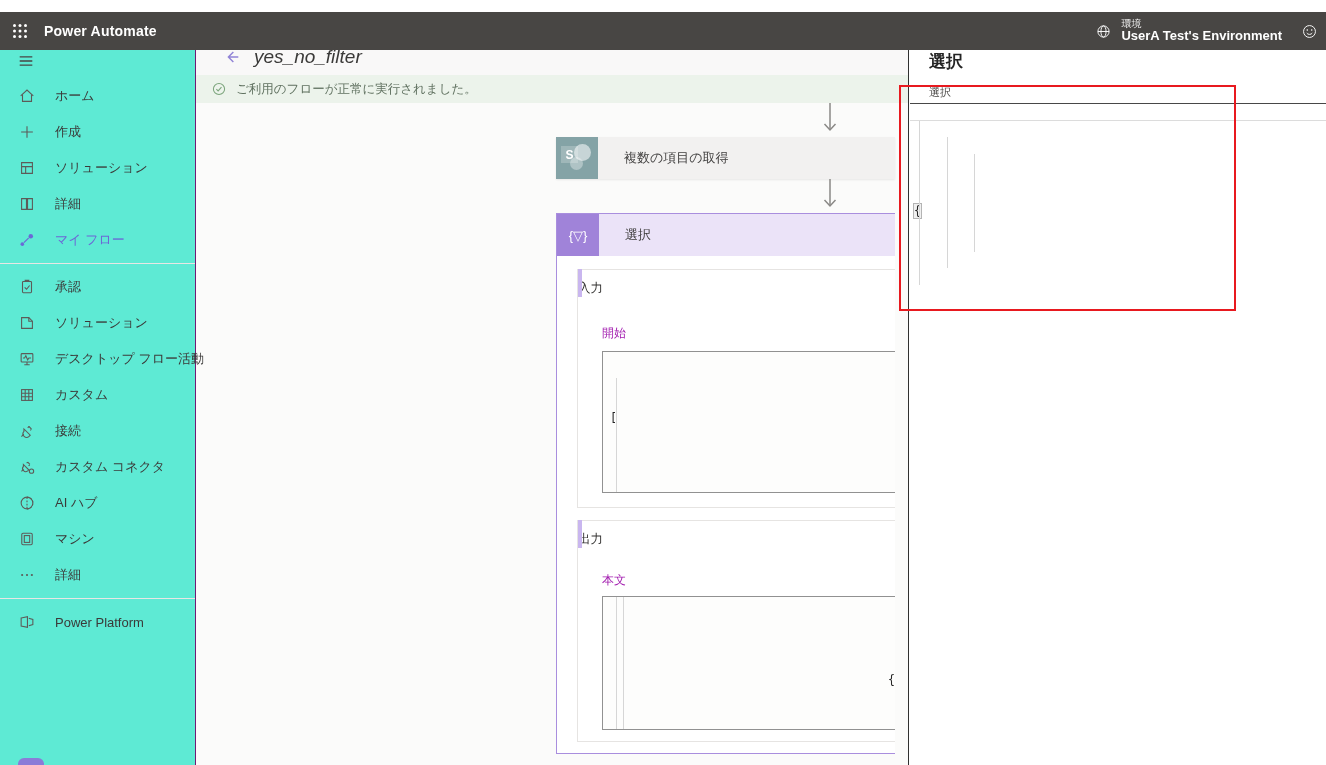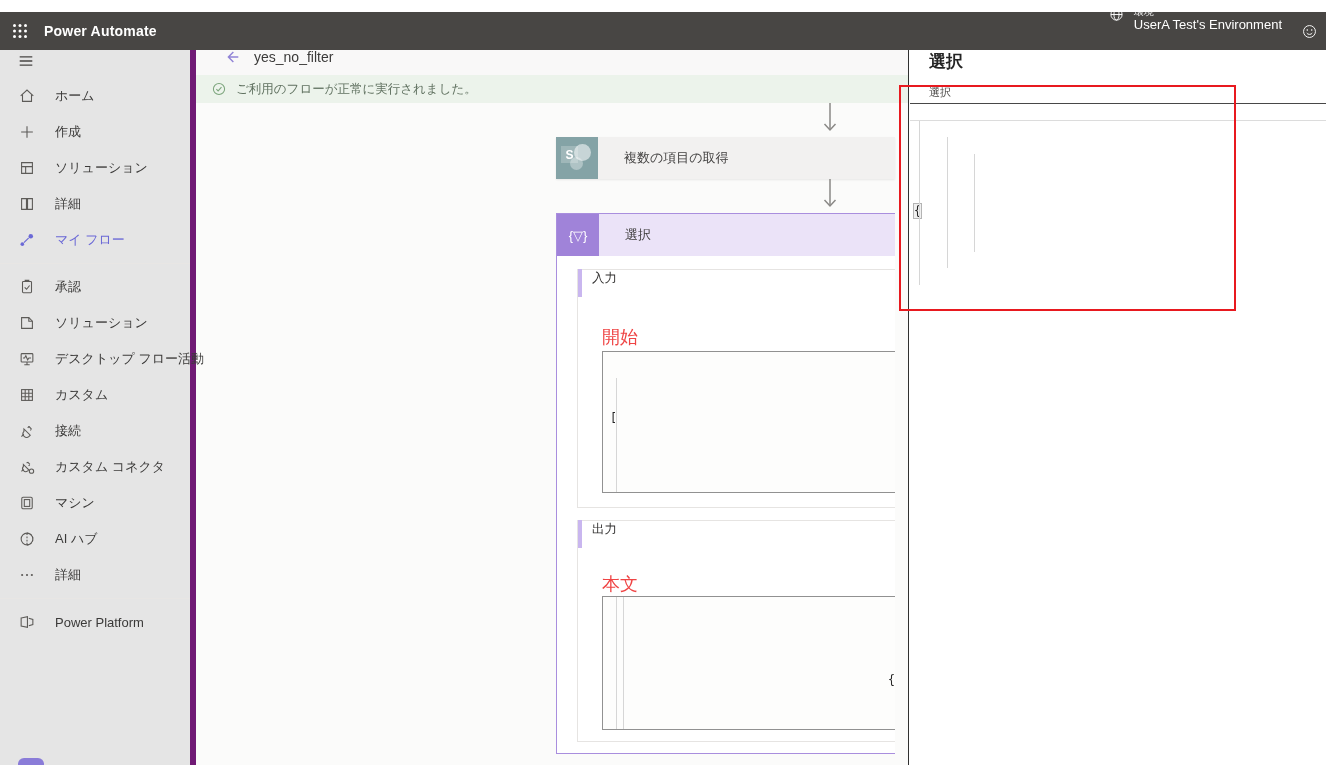--- a/index.html
+++ b/index.html
@@ -9,43 +9,43 @@
     font-family:"Liberation Sans","DejaVu Sans",sans-serif;
     background:#ffffff; color:#323130;
   }
 
   
   .topbar { position:absolute; left:0; top:12px; width:1326px; height:38px;
     background:#484644; color:#fff; display:flex; align-items:center; z-index:30; }
   .waffle-btn { width:40px; height:38px; display:flex; align-items:center; justify-content:center; cursor:pointer; }
   .app-title { font-size:14px; font-weight:700; margin-left:4px; letter-spacing:.2px; }
   .topbar-right { margin-left:auto; display:flex; align-items:center; }
-  .env-picker { display:flex; align-items:flex-start; gap:9px; padding:0 10px; height:50px; cursor:pointer; }
+  .env-picker { display:flex; align-items:center; gap:9px; padding:0 10px; height:50px; cursor:pointer; }
   .env-text { display:flex; flex-direction:column; line-height:1.15; }
   .env-label { font-size:10px; opacity:.92; }
-  .env-name { font-size:13px; }
+  .env-name { font-size:13px;font-weight:bold; }
   .smiley-btn { width:34px; height:38px; display:flex; align-items:center; justify-content:center; cursor:pointer; }
 
   
   .sidebar { position:absolute; left:0; top:38px; width:196px; height:727px;
-    background:#e5e5e5; border-right:6px solid #701a75; z-index:20; }
+    background:#5eead4; border-right:1px solid #701a75; z-index:20; }
   .hamburger-row { height:34px; margin-top:6px; display:flex; align-items:center; padding-left:17px; cursor:pointer; }
   .nav-item { height:36px; display:flex; align-items:center; padding-left:17px; gap:19px;
     font-size:13px; color:#3b3a39; cursor:pointer; white-space:nowrap; }
   .nav-item .ic { width:19px; height:19px; display:flex; align-items:center; justify-content:center; color:#5d5b58; flex:0 0 19px; }
   .nav-item.selected { color:#6b69d6; }
   .nav-item.selected .ic { color:#6b69d6; }
   .nav-divider { border-top:1px solid #e8e6e4; margin:5px 0; }
   .help-bubble { position:absolute; left:18px; bottom:-5px; width:26px; height:12px; border-radius:6px; background:#8a7cd8; }
 
   
   .main-header { position:absolute; left:196px; top:38px; width:712px; height:37px;
     background:#f9f8f8; display:flex; align-items:center; z-index:5; }
   .back-btn { width:28px; height:28px; margin-left:22px; display:flex; align-items:center; justify-content:center; cursor:pointer; }
-  .flow-name { font-size:14px; color:#3b3a39; margin-left:8px; }
+  .flow-name { font-size:19px; color:#3b3a39; margin-left:8px;font-style:italic; }
 
   .banner { position:absolute; left:196px; top:75px; width:712px; height:28px;
     background:#ecf3eb; display:flex; align-items:center; gap:9px; padding-left:15px;
     font-size:12.5px; color:#617261; z-index:5; }
 
   .canvas { position:absolute; left:196px; top:103px; width:712px; height:662px;
     background:#fbfbfa; overflow:hidden; z-index:1; }
 
   .flow-arrow { position:absolute; width:16px; height:34px; }
   .sp-card { position:absolute; left:360px; top:34px; width:339px; height:42px;
@@ -58,30 +58,30 @@
   .sp-label { font-size:13px; color:#424140; margin-left:26px; }
 
   .select-card { position:absolute; left:360px; top:110px; width:339px; height:541px;
     background:#fff; border:1px solid #a98ede; border-right:none; }
   .select-header { height:42px; background:#ebe3f8; display:flex; align-items:center; cursor:pointer; }
   .select-tile { width:42px; height:42px; background:#a083d9; color:#fff; flex:0 0 42px;
     display:flex; align-items:center; justify-content:center; font-size:13px; }
   .select-title { font-size:13px; color:#3b3a39; margin-left:26px; }
 
   .accordion { position:absolute; left:20px; right:0; height:29px; background:#fff;
-    border:1px solid #e6e4e2; border-right:none; display:flex; align-items:flex-start;
-    padding-left:14px; font-size:12.5px; color:#323130; cursor:pointer; }
+    border:1px solid #e6e4e2; border-right:none; display:flex; align-items:flex-end;
+    padding-left:0; font-size:12.5px; color:#323130; cursor:pointer; }
   .accordion::before { content:""; position:absolute; left:0; top:-1px; bottom:-1px; width:4px; background:#c9b6ef; }
   .acc-input { top:55px; }
   .acc-output { top:306px;font-family:Liberation Mono, monospace; }
   .section-body { position:absolute; left:20px; right:0; background:#fff;
     border:1px solid #e6e4e2; border-top:none; border-right:none; }
   .sb-input { top:83px; height:211px; }
   .sb-output { top:334px; height:194px;text-align:right; }
-  .field-label { position:absolute; left:24px; font-size:18px; color:#ef4444; }
+  .field-label { position:absolute; left:24px; font-size:12px; color:#a21caf; }
   .code-box { position:absolute; left:24px; right:0; background:#fdfdfc;
     border:1px solid #919191; border-right:none; overflow:hidden;
     font-family:"DejaVu Sans Mono","Liberation Mono",monospace; font-size:11.5px; line-height:17.5px;
     padding:5px 0 0 7px; white-space:pre; }
   .cb-input { top:54px; height:142px; }
   .cb-output { top:48px; height:134px; }
   .indent-guide { position:absolute; width:0; border-left:1px solid #d6d6d6; }
 
   
   .panel { position:absolute; left:908px; top:38px; width:418px; height:727px;
@@ -256,34 +256,34 @@
             <path d="M6 9.4a3.4 3.4 0 004.8 4.8l1.1-1.1-5.9-5.9z"></path>
             <path d="M10.8 4.6l2.4 2.4M9.6 5.8l1.2-1.2M13 7.6l-1.2 1.2"></path>
             <circle cx="15" cy="14.6" r="2.4"></circle>
           </svg>
         </span>
         <span>カスタム コネクタ</span>
       </div>
       <div class="nav-item">
         <span class="ic">
           <svg width="18" height="18" viewBox="0 0 20 20" fill="none" stroke="currentColor" stroke-width="1.2">
+            <circle cx="10" cy="10" r="6.5"></circle>
+            <path d="M10 3.5v13M10 3.5a6.5 6.5 0 010 13" stroke-dasharray="2 1.6"></path>
+          </svg>
+        </span>
+        <span>AI ハブ</span>
+      </div>
+      <div class="nav-item">
+        <span class="ic">
+          <svg width="18" height="18" viewBox="0 0 20 20" fill="none" stroke="currentColor" stroke-width="1.2">
             <rect x="4.2" y="3.6" width="11.6" height="12.8" rx="1.4"></rect>
             <rect x="7" y="6.2" width="6" height="7.6"></rect>
           </svg>
         </span>
         <span>マシン</span>
-      </div>
-      <div class="nav-item">
-        <span class="ic">
-          <svg width="18" height="18" viewBox="0 0 20 20" fill="none" stroke="currentColor" stroke-width="1.2">
-            <circle cx="10" cy="10" r="6.5"></circle>
-            <path d="M10 3.5v13M10 3.5a6.5 6.5 0 010 13" stroke-dasharray="2 1.6"></path>
-          </svg>
-        </span>
-        <span>AI ハブ</span>
       </div>
       <div class="nav-item">
         <span class="ic">
           <svg width="18" height="18" viewBox="0 0 20 20" fill="currentColor">
             <circle cx="4.6" cy="10" r="1.2"></circle>
             <circle cx="10" cy="10" r="1.2"></circle>
             <circle cx="15.4" cy="10" r="1.2"></circle>
           </svg>
         </span>
         <span>詳細</span>

